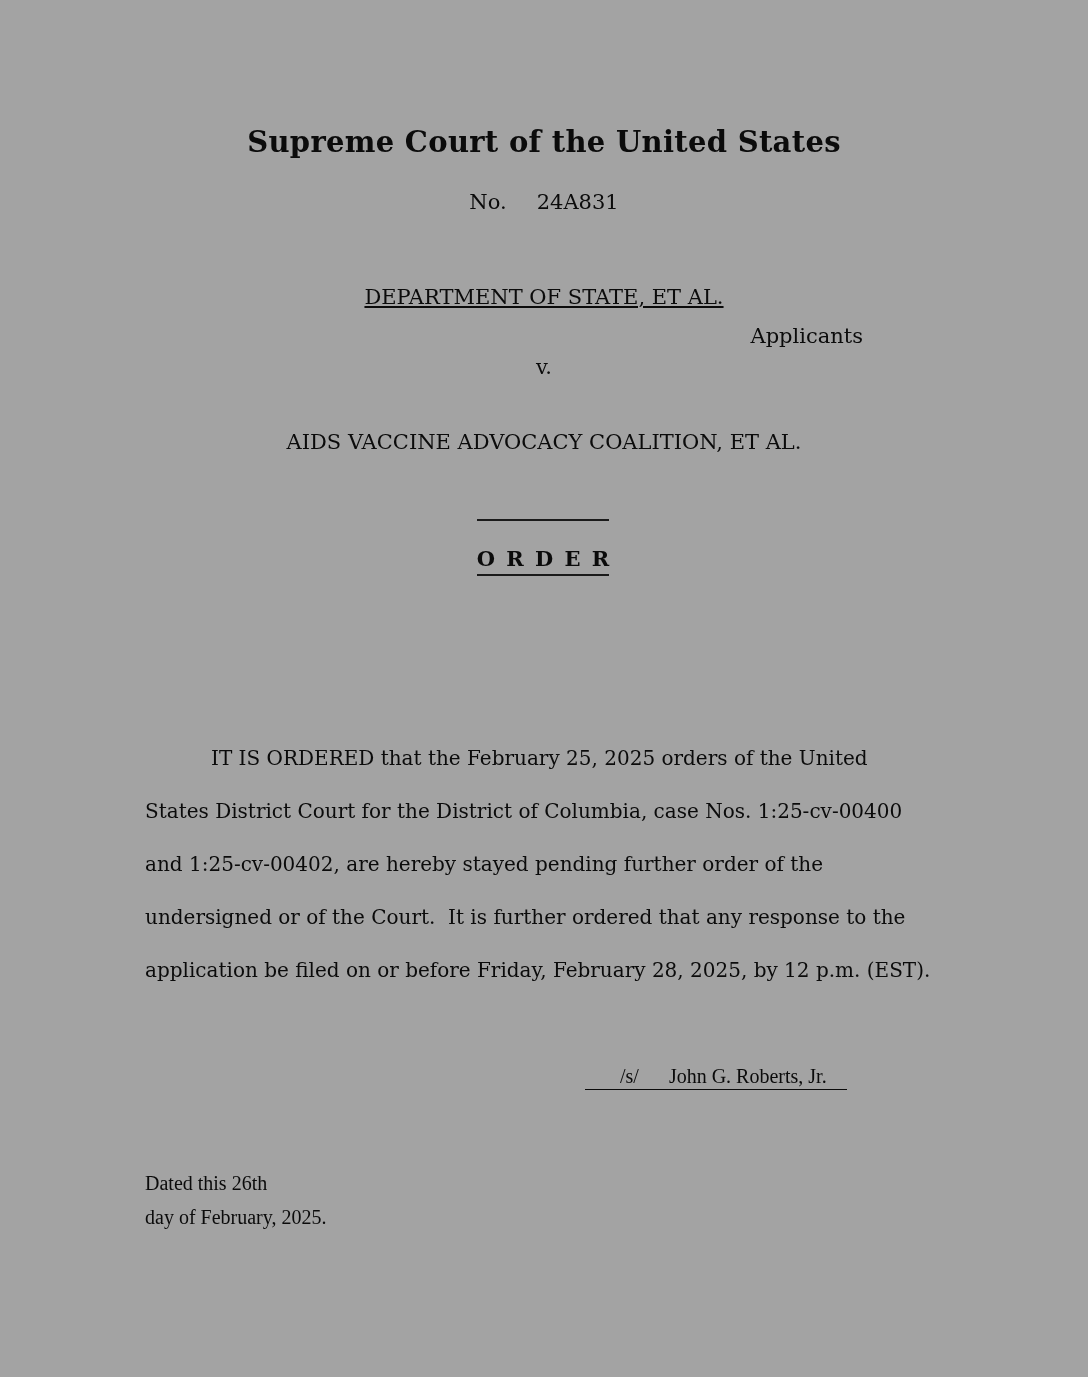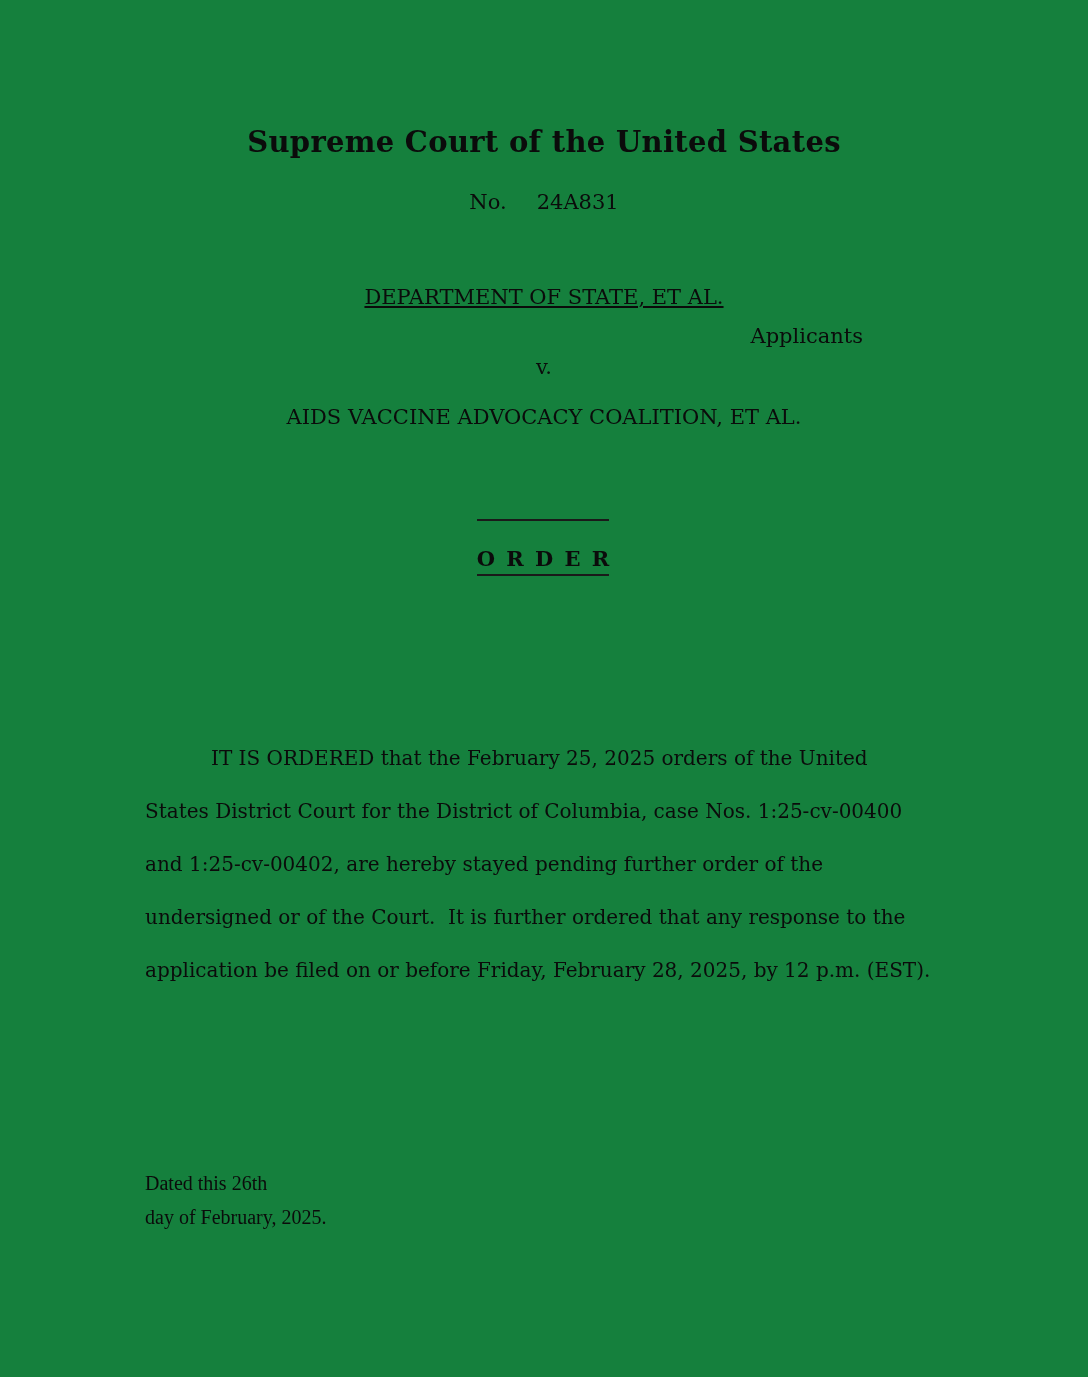--- a/index.html
+++ b/index.html
@@ -1,20 +1,20 @@
 <!DOCTYPE html>
 <html><head>
 <meta charset="utf-8">
 <style>
   html, body { margin: 0; padding: 0; background: #ffffff; }
   .page {
     position: relative;
     width: 1088px;
     height: 1377px;
-    background: #15803d;
+    background: #a3a3a3;
     color: #0b0b0b;
     overflow: hidden;
     font-family: "DejaVu Serif", serif;
   }
   .court-title {
     position: absolute;
     top: 125px; left: 0; width: 100%;
     margin: 0;
     text-align: center;
     font-family: "DejaVu Serif", serif;
@@ -25,21 +25,21 @@
   .docket {
     position: absolute;
     top: 190px; left: 0; width: 100%;
     display: flex; justify-content: center; gap: 30px;
     font-size: 21px;
     text-align: right;
   }
   .caption-line { position: absolute; left: 0; width: 100%; text-align: center; font-size: 21px; }
   .applicant   { top: 285px; text-decoration: underline; }
   .versus      { top: 355px; }
-  .respondent  { top: 405px; }
+  .respondent  { top: 430px; }
   .applicant-role {
     position: absolute;
     top: 324px; right: 225px;
     font-size: 21px;
   }
   .order-rule {
     position: absolute;
     left: 477px; width: 132px; height: 2px;
     background: #1a1a1a;
   }
@@ -112,18 +112,19 @@
 
   <div class="body-text">
     <p class="para">IT IS ORDERED that the February 25, 2025 orders of the United
 States District Court for the District of Columbia, case Nos. 1:25-cv-00400
 and 1:25-cv-00402, are hereby stayed pending further order of the
 undersigned or of the Court.  It is further ordered that any response to the
 application be filed on or before Friday, February 28, 2025, by 12 p.m. (EST).</p>
   </div>
 
   <div class="signature">
+    <span class="sig-line">       /s/      John G. Roberts, Jr.    </span>
   </div>
 
   <div class="dateline">Dated this 26th
 day of February, 2025.</div>
 
 </div>
 
 </body></html>

